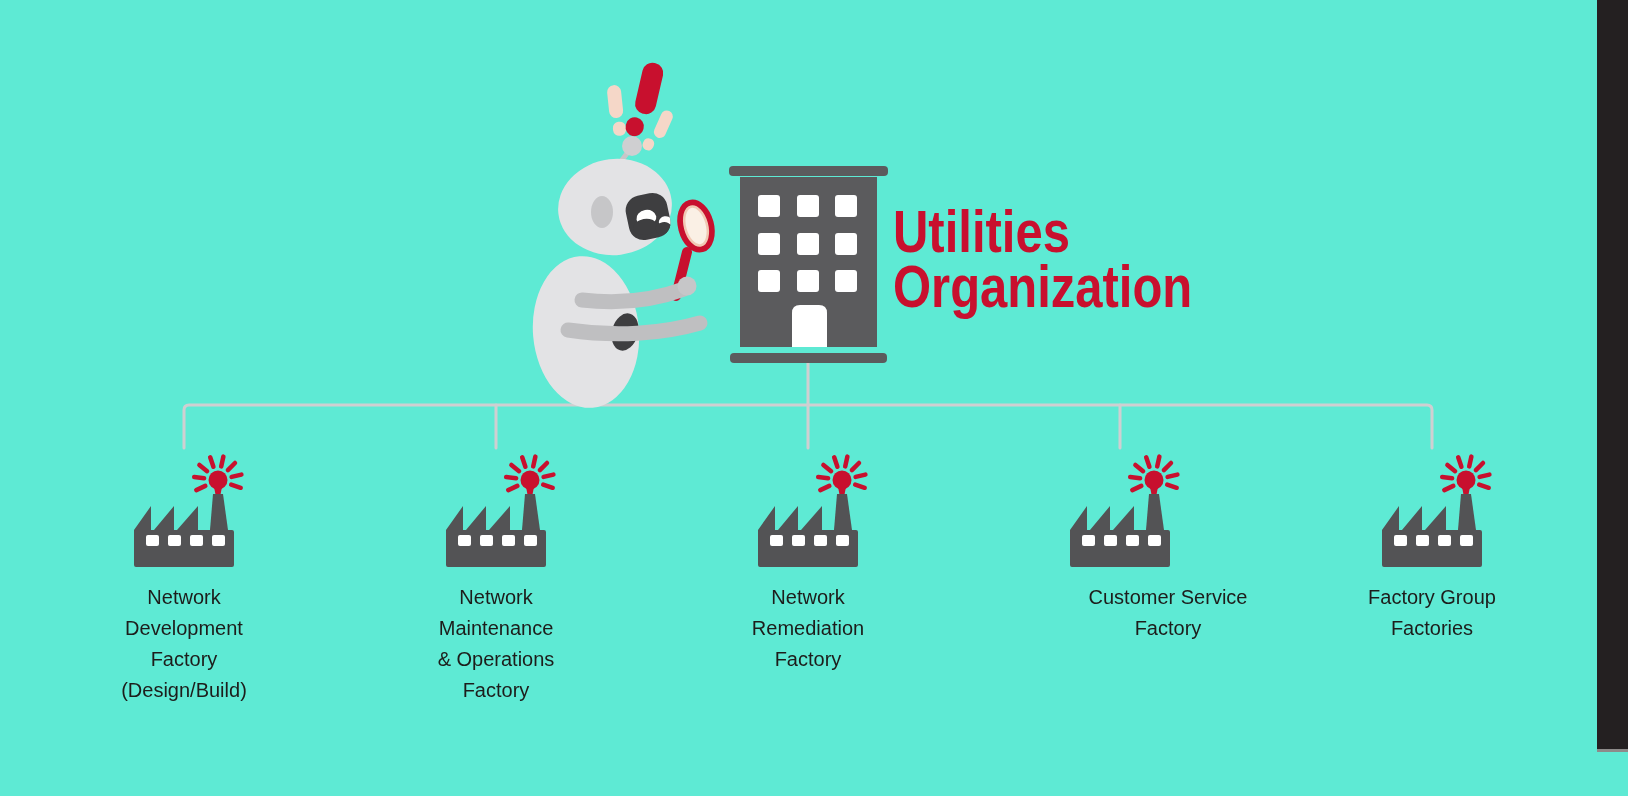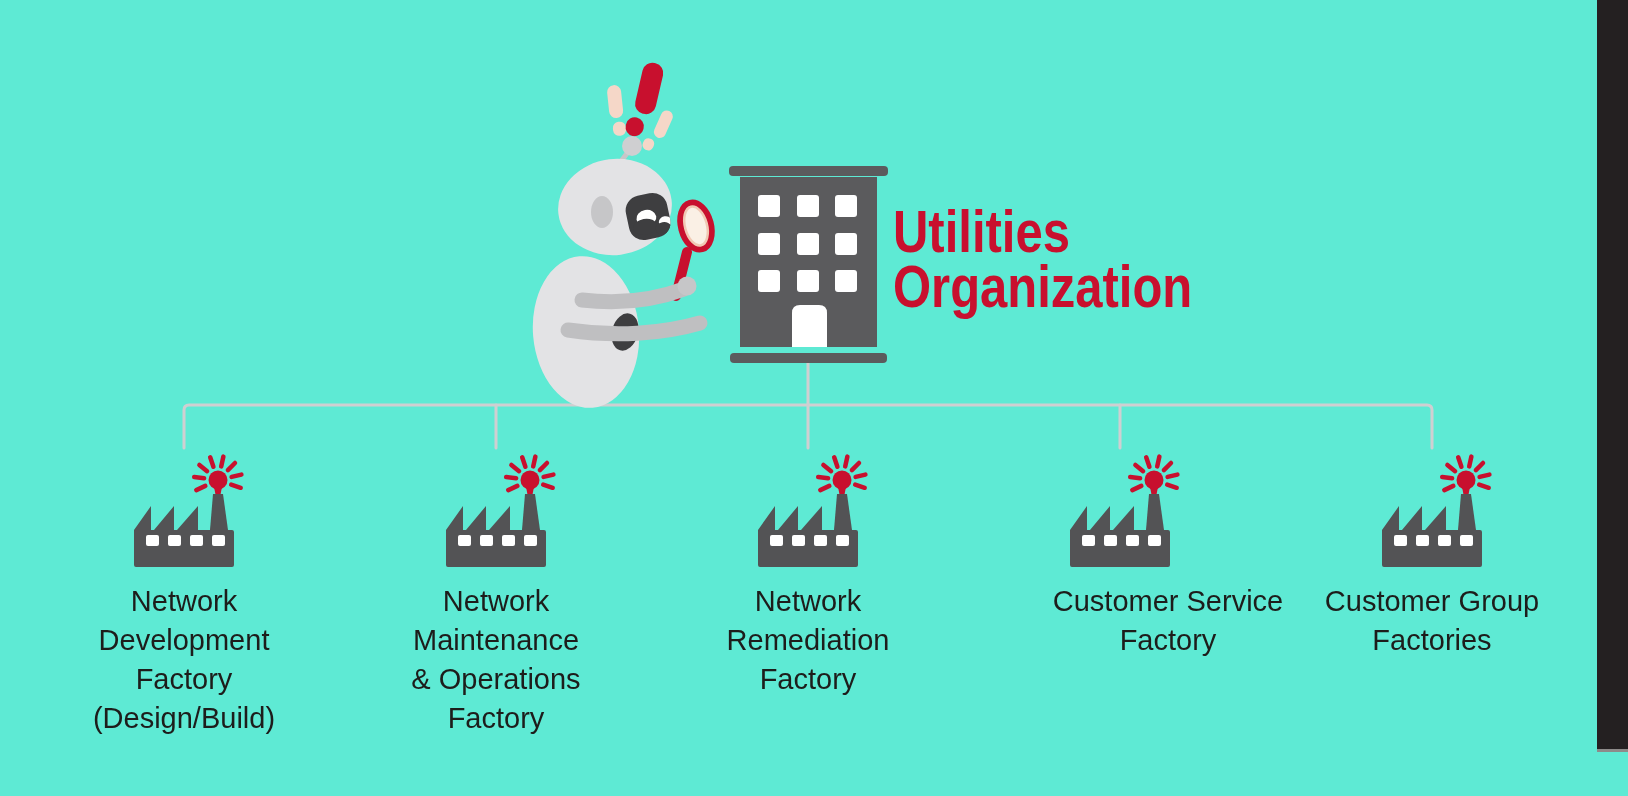--- a/index.html
+++ b/index.html
@@ -19,21 +19,21 @@
     font-size:59px;line-height:55px;
     transform:scaleX(0.83);
     transform-origin:left top;
     letter-spacing:0px;
     white-space:nowrap;
   }
   .flabel{
     position:absolute;top:582px;
     width:320px;margin-left:-160px;
     text-align:center;
-    font-size:29px;line-height:39px;
+    font-size:20px;line-height:31px;
     color:#1d1d1b;
     white-space:pre-line;
   }
 </style>
 </head>
 <body>
 
 <div class="canvas">
 
   <svg class="art" viewBox="0 0 1628 796" aria-hidden="true">
@@ -170,17 +170,17 @@
 (Design/Build)</div>
     <div class="flabel" style="left:496px">Network
 Maintenance
 &amp; Operations
 Factory</div>
     <div class="flabel" style="left:808px">Network
 Remediation
 Factory</div>
     <div class="flabel" style="left:1168px">Customer Service
 Factory</div>
-    <div class="flabel" style="left:1432px">Customer Group
+    <div class="flabel" style="left:1432px">Factory Group
 Factories</div>
   </div>
 
 </div>
 
 </body></html>

